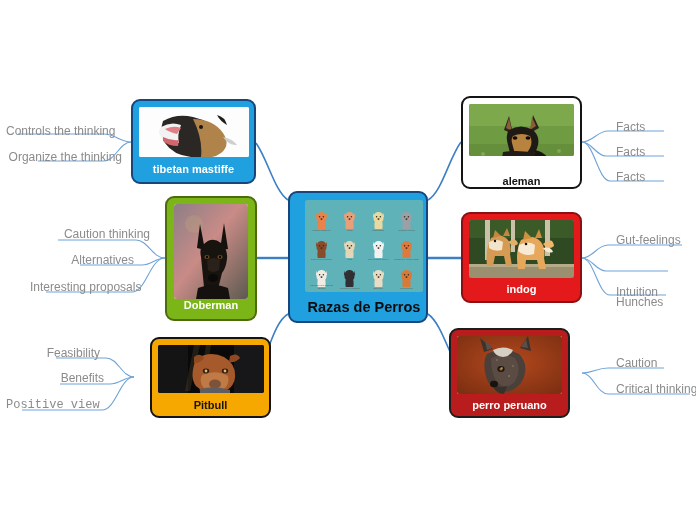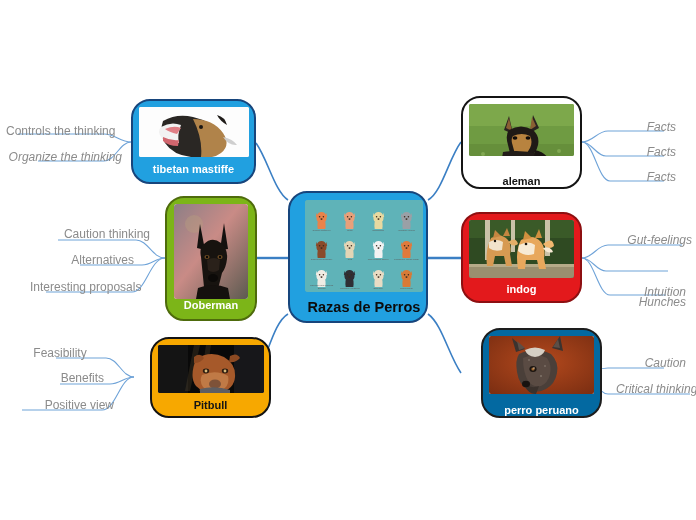--- a/index.html
+++ b/index.html
@@ -2,21 +2,21 @@
 <html><head>
 <meta charset="utf-8">
 <style>
   html,body{margin:0;padding:0;background:#ffffff;}
   body{width:696px;height:520px;position:relative;overflow:hidden;
        font-family:"Liberation Sans","DejaVu Sans",sans-serif;}
   .canvas{position:absolute;inset:0;}
   svg.links{position:absolute;left:0;top:0;width:696px;height:520px;}
 
   
-  .node{position:absolute;border-radius:19px;box-sizing:border-box;
+  .node{position:absolute;border-radius:9px;box-sizing:border-box;
         display:flex;flex-direction:column;align-items:center;
         justify-content:flex-start;}
   .node .thumb{background:#fff;overflow:hidden;position:relative;}
   .node .cap{font-weight:bold;line-height:1;white-space:nowrap;}
 
   
   #center{left:288px;top:191px;width:140px;height:132px;background:#21a0e0;
           border:2px solid #17457c;padding:7px 0 0 12px;}
   #center .thumb{width:118px;height:92px;border-radius:3px;background:#5fb3b8;}
   #center .cap{font-size:14.5px;color:#0c0c0c;margin-top:8px;}
@@ -41,29 +41,29 @@
   #n-aleman{left:461px;top:96px;width:121px;height:93px;background:#ffffff;
             border:2px solid #141414;padding:6px 0 0 0;}
   #n-aleman .thumb{width:105px;height:60px;border-radius:2px;}
   #n-aleman .cap{font-size:11px;color:#141414;margin-top:20px;}
 
   #n-indog{left:461px;top:212px;width:121px;height:91px;background:#e3191c;
            border:2px solid #8d0f11;padding:6px 0 0 0;}
   #n-indog .thumb{width:105px;height:58px;border-radius:3px;}
   #n-indog .cap{font-size:11px;color:#ffffff;margin-top:6px;}
 
-  #n-peru{left:481px;top:328px;width:121px;height:90px;background:#0369a1;
-          border:2px solid #1d1d1d;padding:6px 0 0 0;justify-content:space-between;}
+  #n-peru{left:449px;top:328px;width:121px;height:90px;background:#b91c1c;
+          border:2px solid #1d1d1d;padding:6px 0 0 0;}
   #n-peru .thumb{width:105px;height:58px;border-radius:2px;}
   #n-peru .cap{font-size:11px;color:#ffffff;margin-top:6px;}
 
   
   .leaf{position:absolute;font-size:12px;color:#8b8b8b;white-space:nowrap;
         line-height:1;}
-  .leaf.r{text-align:right;font-style:italic;}
+  .leaf.r{text-align:left;}
   .leaf.l{text-align:right;}
 
   
   .grid{position:absolute;inset:0;display:grid;
         grid-template-columns:repeat(4,1fr);grid-template-rows:repeat(3,1fr);
         padding:3px;box-sizing:border-box;gap:1px;}
   .dog{position:relative;display:flex;align-items:flex-end;
        justify-content:center;}
   .dog .nm{position:absolute;bottom:-1px;left:0;right:0;text-align:center;
            font-size:2.4px;color:#5a5a5a;}
@@ -272,21 +272,21 @@
         <path d="M24,30 q8,4 16,3 l-1,6 q-10,0 -15,-5 z" fill="#d1666e"></path>
         <circle cx="62" cy="20" r="2" fill="#1a1714"></circle>
         <path d="M78,8 q8,2 10,10 q-7,-4 -10,-10 z" fill="#1f1c19"></path>
         <path d="M84,30 q10,2 14,8 q-8,1 -14,-8 z" fill="#cfcfcf"></path>
       </svg>
     </div>
     <div class="cap">tibetan mastiffe</div>
   </div>
 
   <div class="leaf l" style="left:6px;top:125px;width:108px;">Controls the thinking</div>
-  <div class="leaf l" style="left:6px;top:151px;width:116px;font-style:italic;">Organize the thinking</div>
+  <div class="leaf l" style="left:6px;top:151px;width:116px;">Organize the thinking</div>
 
   <div class="node" id="n-dober">
     <div class="thumb">
       <svg viewBox="0 0 74 95" width="74" height="95">
         <defs>
           <linearGradient id="dbBg" x1="0" y1="0" x2="1" y2="1">
             <stop offset="0%" stop-color="#8d7f86"></stop>
             <stop offset="45%" stop-color="#c98b86"></stop>
             <stop offset="100%" stop-color="#5c5a50"></stop>
           </linearGradient>
@@ -332,23 +332,23 @@
         <ellipse cx="48" cy="26" rx="3.2" ry="2.4" fill="#2c1c10"></ellipse>
         <ellipse cx="67" cy="26" rx="3.2" ry="2.4" fill="#2c1c10"></ellipse>
         <circle cx="48" cy="26" r="1.4" fill="#d8b97a"></circle>
         <circle cx="67" cy="26" r="1.4" fill="#d8b97a"></circle>
         <path d="M42,44 q15,-4 30,1 l0,3 l-30,0 z" fill="#5e5e62"></path>
       </svg>
     </div>
     <div class="cap">Pitbull</div>
   </div>
 
-  <div class="leaf l" style="left:20px;top:347px;width:80px;text-align:center;">Feasibility</div>
+  <div class="leaf l" style="left:20px;top:347px;width:80px;">Feasibility</div>
   <div class="leaf l" style="left:20px;top:372px;width:84px;">Benefits</div>
-  <div class="leaf l" style="left:24px;top:399px;width:90px;">Positive view</div>
+  <div class="leaf l" style="left:6px;top:399px;width:90px;font-family:Liberation Mono, monospace;">Positive view</div>
 
   <div class="node" id="n-aleman">
     <div class="thumb">
       <svg viewBox="0 0 105 60" width="105" height="60">
         <rect width="105" height="60" fill="#6f9b42"></rect>
         <rect y="0" width="105" height="22" fill="#7da84b"></rect>
         <rect y="40" width="105" height="20" fill="#668f3b"></rect>
         <g fill="#9dc169" opacity=".5">
           <circle cx="14" cy="50" r="2"></circle>
             <circle cx="90" cy="47" r="2"></circle>

